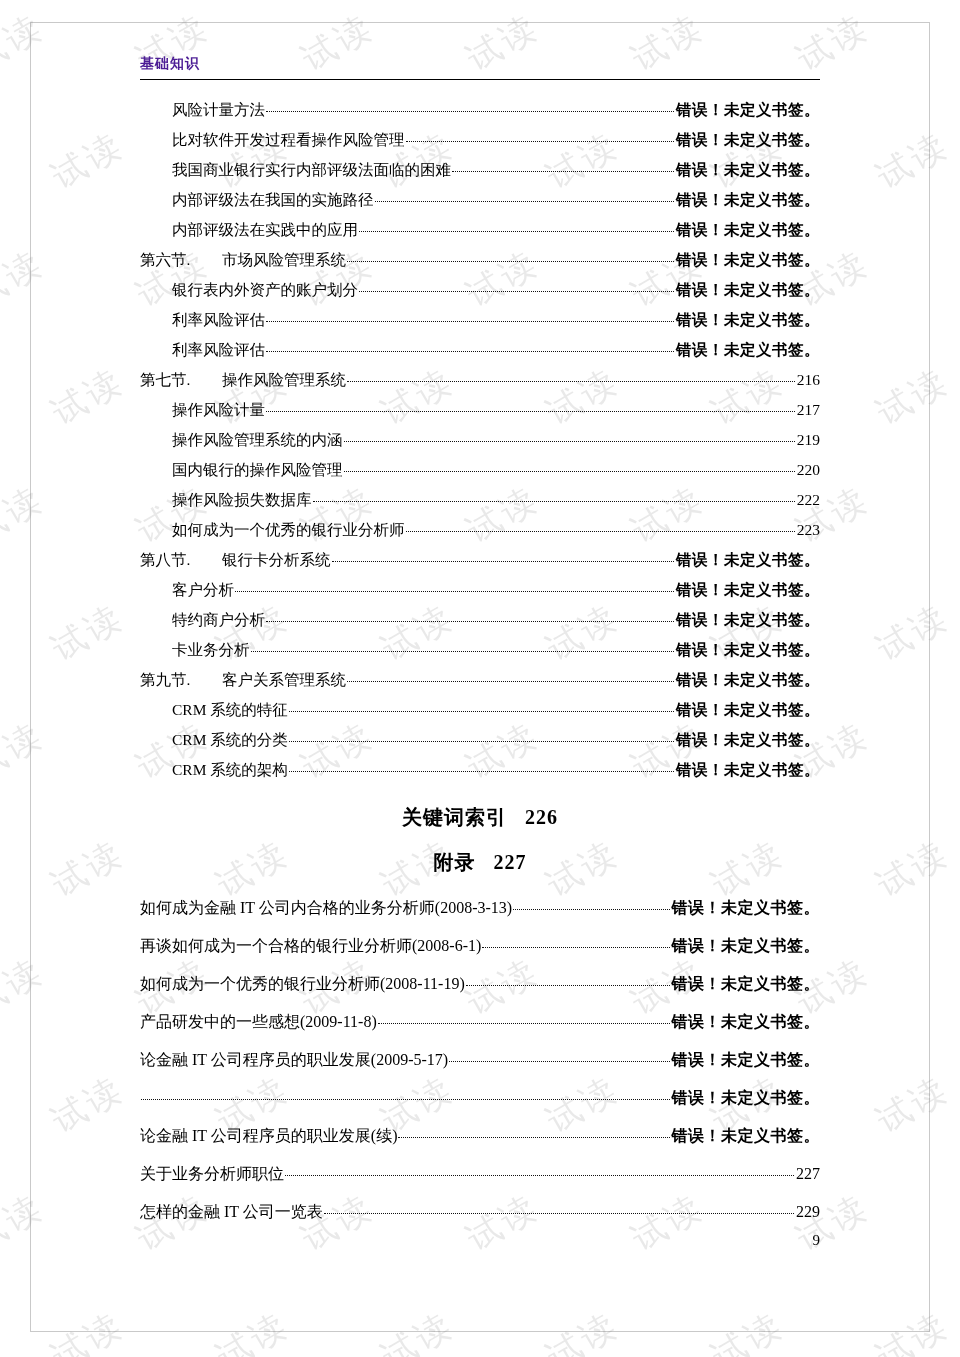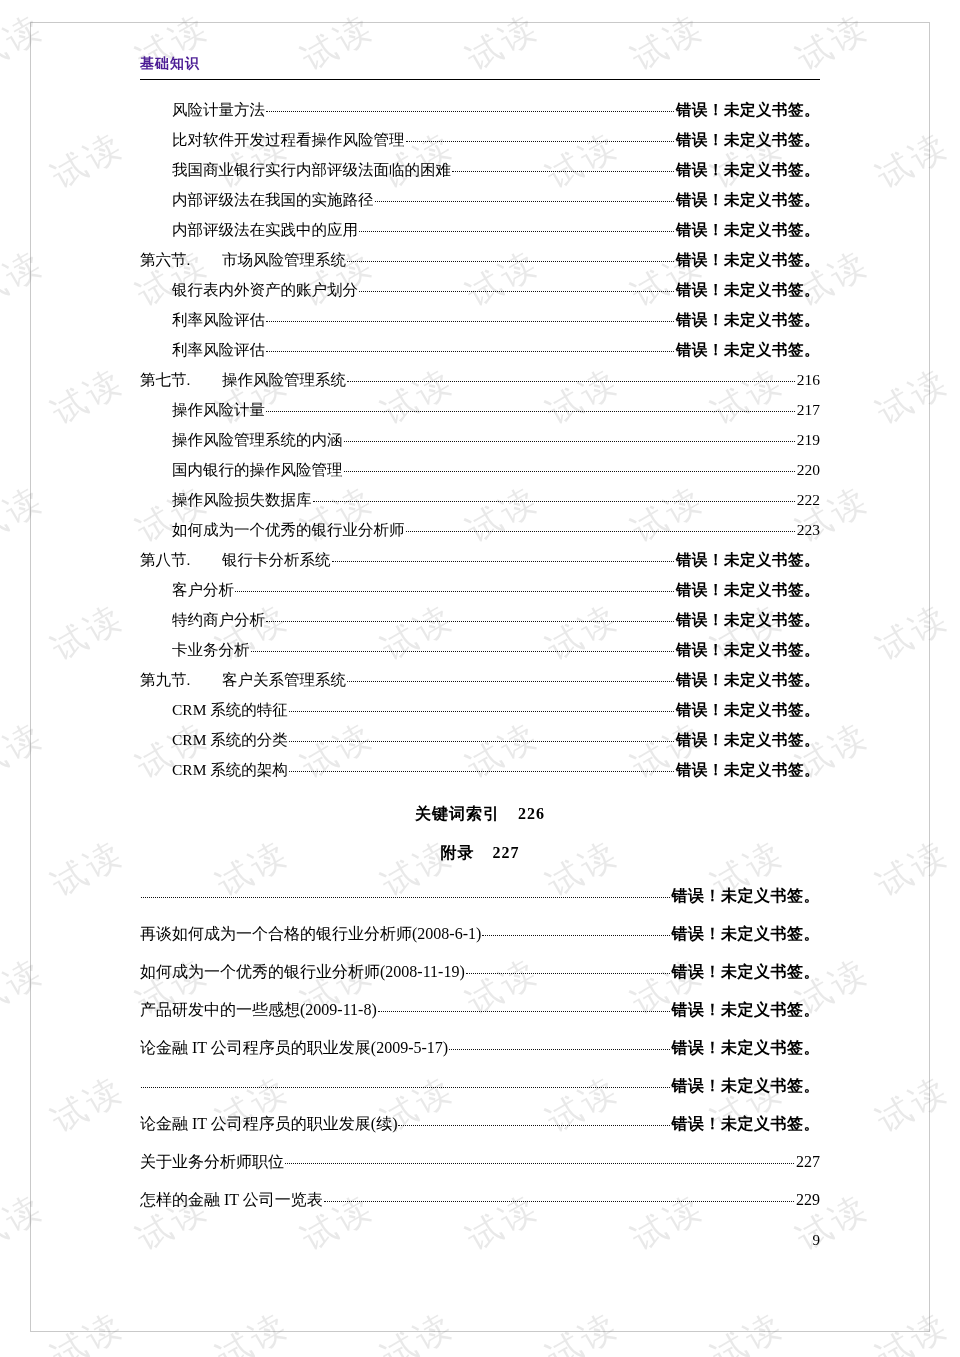--- a/index.html
+++ b/index.html
@@ -88,21 +88,21 @@
     flex: none;
     padding-left: 1px;
   }
   .pg.err {
     font-weight: bold;
     letter-spacing: 0.5px;
   }
   .center-row {
     text-align: center;
     font-weight: bold;
-    font-size: 16px;
+    font-size: 20px;
     margin: 26px 0 22px 0;
     letter-spacing: 1px;
   }
   .center-row .num {
     margin-left: 18px;
   }
   .center-row.second {
     margin-top: -4px;
   }
   .appendix-row {
@@ -340,20 +340,21 @@
         </div>
       </div>
 
     <div>
         <div class="center-row"><span>关键词索引</span><span class="num">226</span></div>
         <div class="center-row second"><span>附录</span><span class="num">227</span></div>
       </div>
 
     <div>
         <div class="toc-row lvl0 appendix-row">
+          <span class="t-text">如何成为金融 IT 公司内合格的业务分析师(2008-3-13)</span>
           <span class="dots"></span>
           <span class="pg err">错误！未定义书签。</span>
         </div>
         <div class="toc-row lvl0 appendix-row">
           <span class="t-text">再谈如何成为一个合格的银行业分析师(2008-6-1)</span>
           <span class="dots"></span>
           <span class="pg err">错误！未定义书签。</span>
         </div>
         <div class="toc-row lvl0 appendix-row">
           <span class="t-text">如何成为一个优秀的银行业分析师(2008-11-19)</span>

